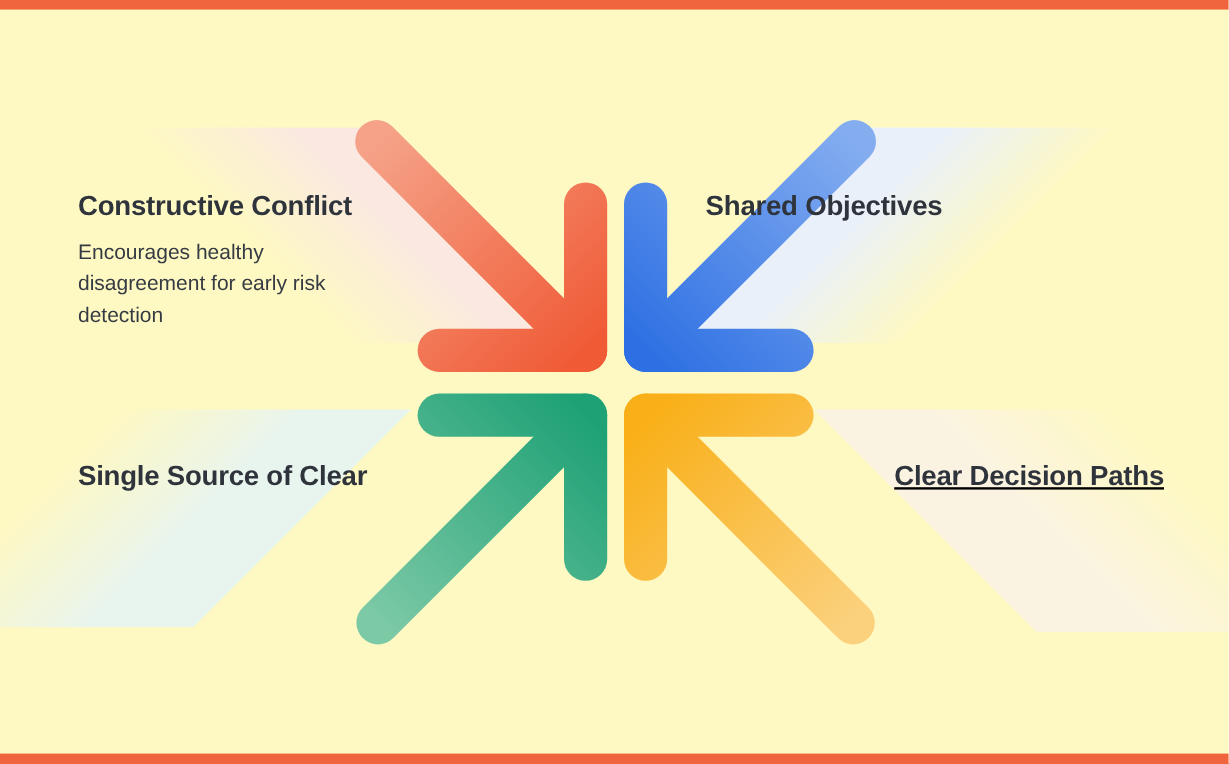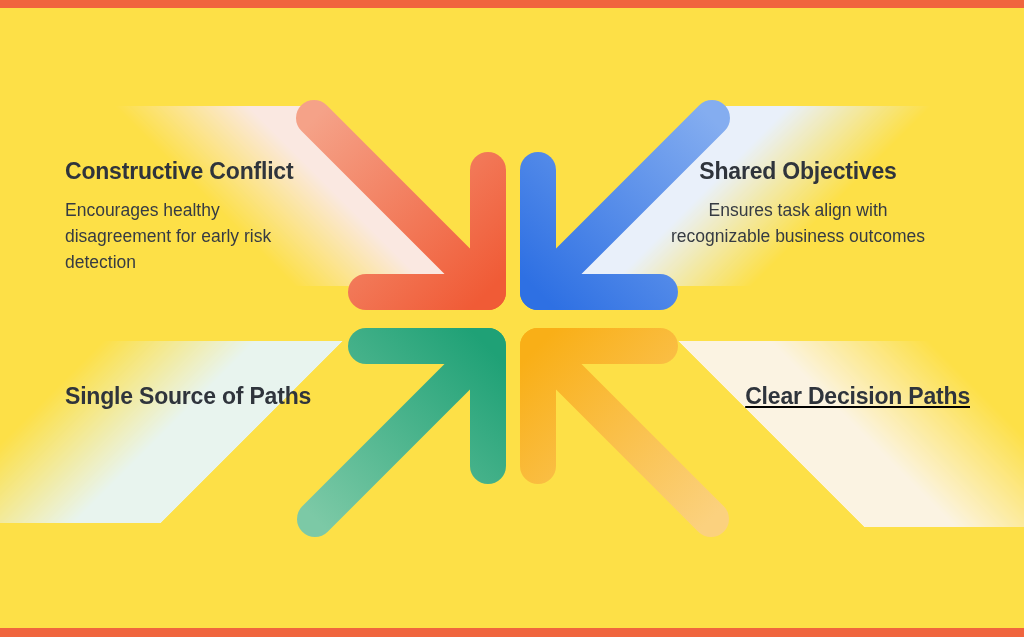--- a/index.html
+++ b/index.html
@@ -56,40 +56,40 @@
     font-size: 23px; line-height: 28px;
     font-weight: 700; letter-spacing: -0.2px;
   }
   .quad p {
     margin: 0;
     font-size: 17.5px; line-height: 26px;
     font-weight: 400;
     white-space: pre-line;
   }
   .quad-tl { left: 65px; top: 157px; width: 350px; text-align: left; }
-  .quad-tr { right: 36px; top: 157px; width: 380px; text-align: center; }
+  .quad-tr { right: 56px; top: 157px; width: 380px; text-align: left; }
   .quad-bl { left: 65px; top: 382px; width: 350px; text-align: left; }
   .quad-br { right: 54px; top: 382px; width: 380px; text-align: right; text-decoration: underline; }
 
   
   .brand {
     position: absolute; right: 46px; bottom: 26px;
     display: flex; align-items: center; gap: 7px;
     z-index: 4;
   }
   .brand .mark { display: block; }
   .brand .name {
     font-size: 21.5px; font-weight: 700; letter-spacing: -0.3px;
     line-height: 22px;
   }
 </style>
 </head>
 <body>
 
-<div class="stage" style="background-color: #fde047;">
+<div class="stage" style="background-color: #fef9c3;">
 
   <div class="accent-bar top" style="background-color: rgb(240, 101, 62);"></div>
 
   <div class="panel panel-tl" style="background-color: rgb(250, 232, 225);"></div>
   <div class="panel panel-tr" style="background-color: rgb(233, 240, 250);"></div>
   <div class="panel panel-bl" style="background-color: rgb(232, 244, 238);"></div>
   <div class="panel panel-br" style="background-color: rgb(251, 243, 226);"></div>
 
   <svg class="arrows" width="1024" height="637" viewBox="0 0 1024 637">
     <defs>
@@ -138,26 +138,24 @@
 
   <div class="quad quad-tl">
     <h2 style="color: rgb(47, 52, 60);">Constructive Conflict</h2>
     <p style="color: rgb(54, 59, 67);">Encourages healthy
 disagreement for early risk
 detection</p>
   </div>
 
   <div class="quad quad-tr">
     <h2 style="color: rgb(47, 52, 60);">Shared Objectives</h2>
-    <p style="color: rgb(54, 59, 67);">Ensures task align with
-recognizable business outcomes</p>
   </div>
 
   <div class="quad quad-bl">
-    <h2 style="color: rgb(47, 52, 60);">Single Source of Paths</h2>
+    <h2 style="color: rgb(47, 52, 60);">Single Source of Clear</h2>
   </div>
 
   <div class="quad quad-br">
     <h2 style="color: rgb(47, 52, 60);">Clear Decision Paths</h2>
   </div>
 
 
   <div class="accent-bar bottom" style="background-color: rgb(240, 101, 62);"></div>
 
 </div>

